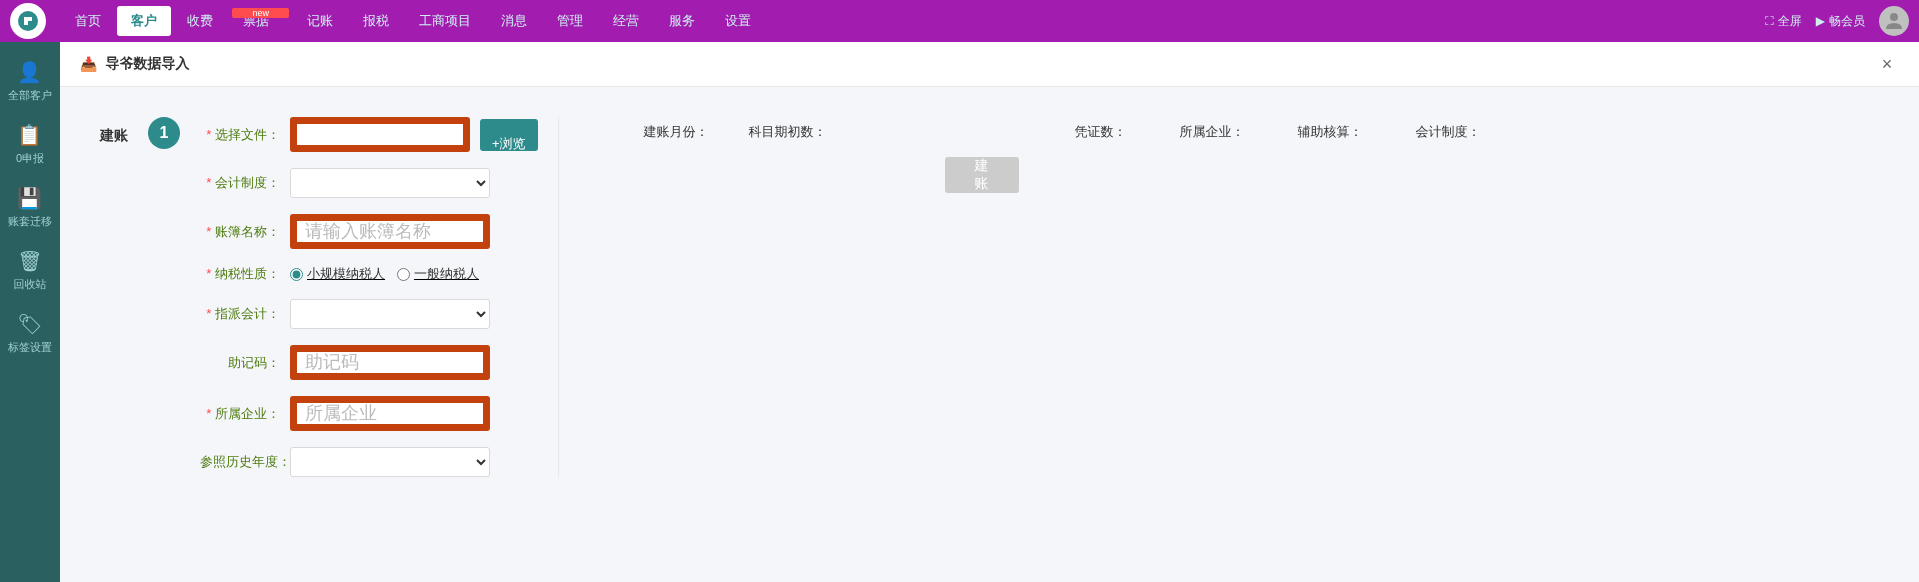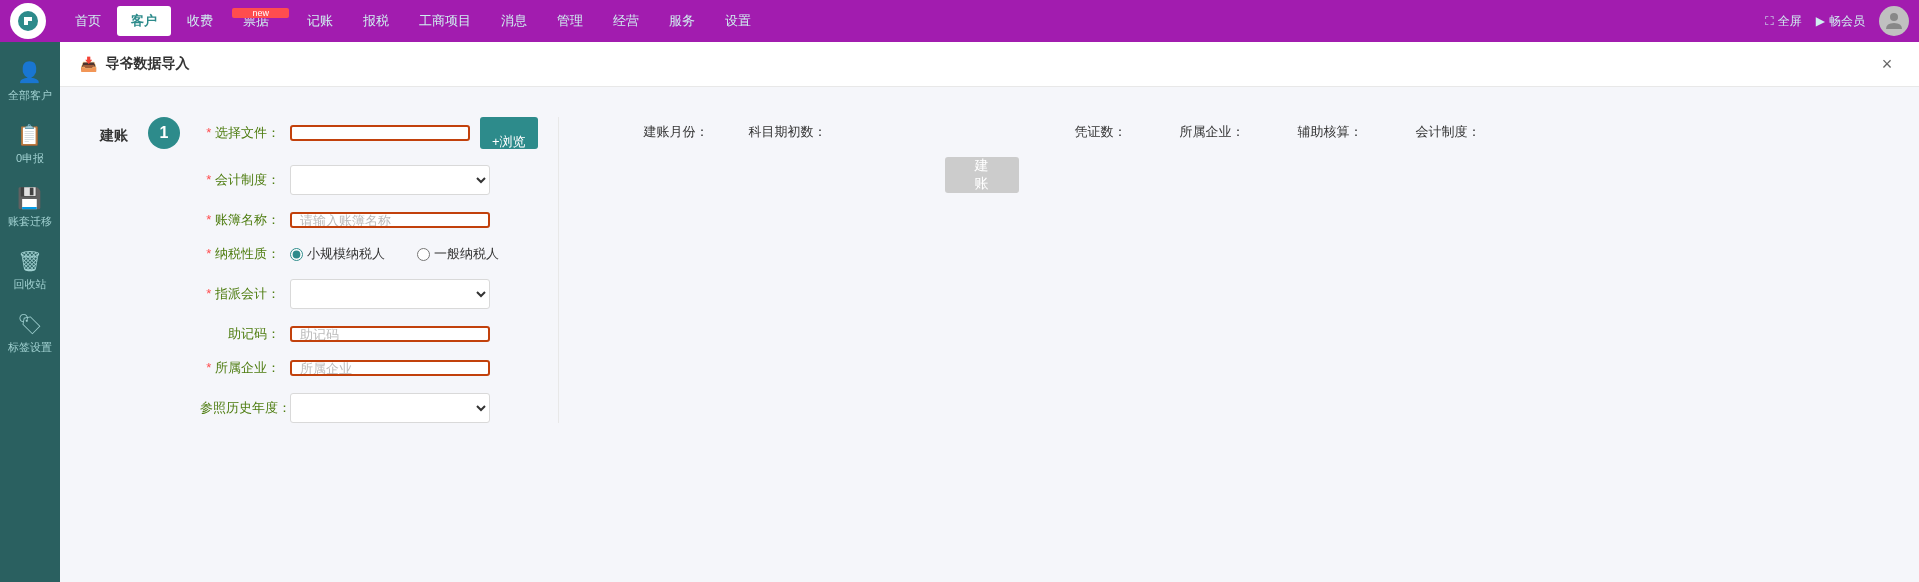--- a/index.html
+++ b/index.html
@@ -156,25 +156,25 @@
       font-size: 13px;
       color: #4d7c0f;
       white-space: nowrap;
       flex-shrink: 0;
     }
     .required::before {
       content: '* ';
       color: #ff4d4f;
     }
     .form-input {
-      height: 16px;
-      border: 2px solid #c2410c;
+      height: 35px;
+      border: 7px solid #c2410c;
       border-radius: 3px;
       padding: 0 8px;
-      font-size: 13px;
+      font-size: 18px;
       color: #333;
       outline: none;
       background: #fff;
     }
     .form-input::placeholder { color: #bbb; }
     .form-input.file-input { width: 180px; }
 
     .browse-btn {
       height: 30px;
       padding: 16px 12px;
@@ -193,21 +193,21 @@
       border-radius: 3px;
       padding: 0 8px;
       font-size: 13px;
       color: #333;
       outline: none;
       background: #fff;
       width: 200px;
       appearance: auto;
     }
 
-    .radio-group { display: flex; align-items: center; gap: 32px; }
+    .radio-group { display: flex; align-items: center; gap: 12px; text-decoration: underline; }
     .radio-item { display: flex; align-items: center; gap: 4px; cursor: pointer; font-size: 13px; color: #333; }
     .radio-item input[type=radio] { accent-color: #2d8b8b; }
 
     
     .right-form-row {
       display: flex;
       align-items: center;
       gap: 10px;
       height: 30px;
     }

